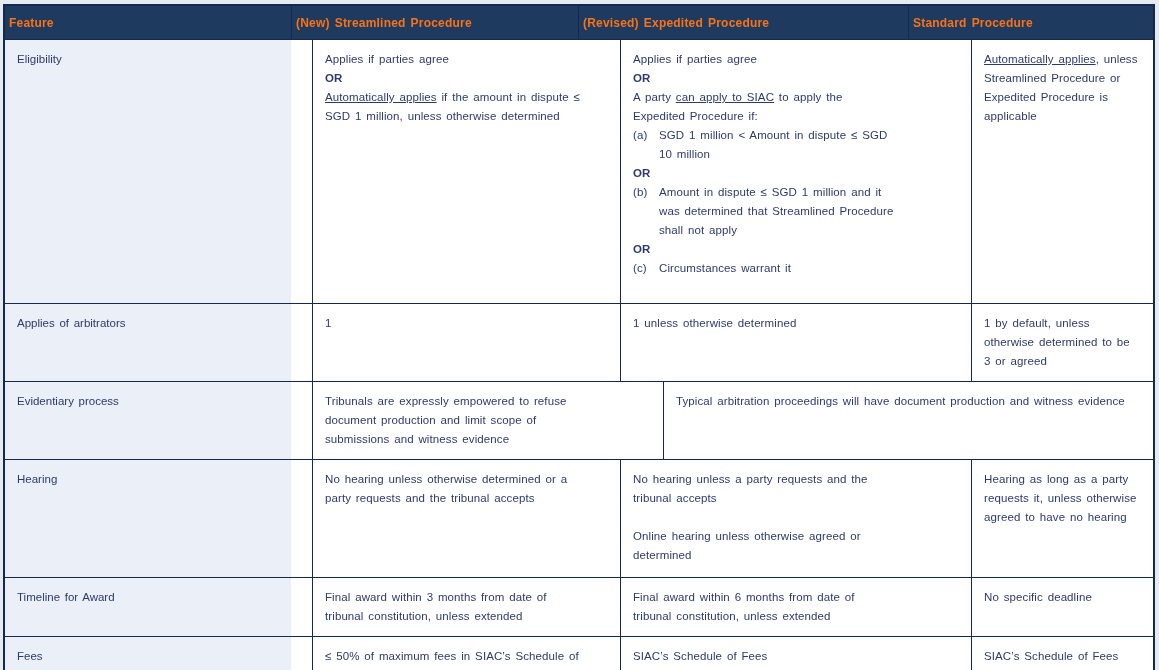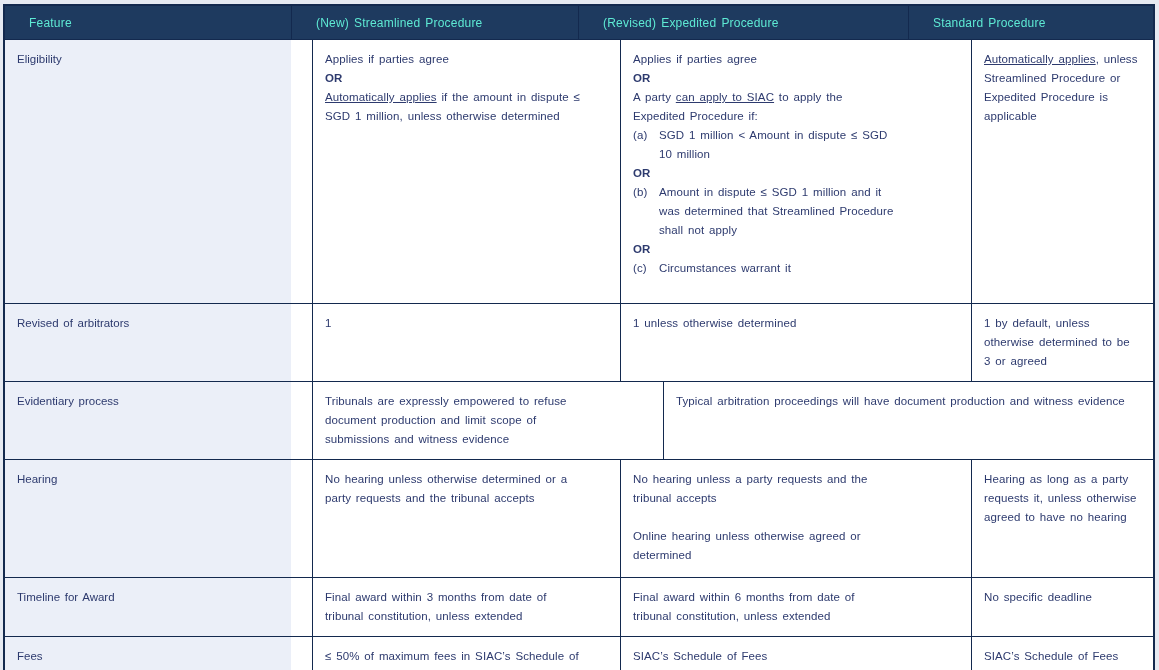--- a/index.html
+++ b/index.html
@@ -15,22 +15,22 @@
     border:2px solid #13294e;
     background:#ffffff;
   }
   .hrow{
     display:flex;
     height:33px;
     background:#1e3a5f;
   }
   .hrow .cell{
     display:flex;align-items:center;
-    color:#5eead4;font-weight:normal;font-size:12px;letter-spacing:.2px;word-spacing:1.5px;
-    padding:0 24px;
+    color:#f97316;font-weight:bold;font-size:12px;letter-spacing:.2px;word-spacing:1.5px;
+    padding:0 4px;
   }
   .row{
     display:flex;
     border-top:1px solid #13294e;
     background:#ffffff;
     gap:21px;
   }
   .cell{box-sizing:border-box;}
   .c0{width:286px;flex:none;}
   .c1{width:287px;flex:none;border-left:1px solid #13294e;}
@@ -87,21 +87,21 @@
           <div class="line li">
             <span class="lab">(c)</span>
             <span class="li-text"><span>Circumstances warrant it</span></span>
           </div>
         </div>
         <div class="cell c3 body-cell">
           <div class="line"><span class="u">Automatically applies</span><span>, unless Streamlined Procedure or Expedited Procedure is applicable</span></div>
         </div>
       </div>
       <div class="row" style="min-height: 57px;">
-        <div class="cell c0 body-cell feature">Revised of arbitrators</div>
+        <div class="cell c0 body-cell feature">Applies of arbitrators</div>
         <div class="cell c1 body-cell">
           <div class="line"><span>1</span></div>
         </div>
         <div class="cell c2 body-cell">
           <div class="line"><span>1 unless otherwise determined</span></div>
         </div>
         <div class="cell c3 body-cell">
           <div class="line"><span>1 by default, unless otherwise determined to be 3 or agreed</span></div>
         </div>
       </div>

